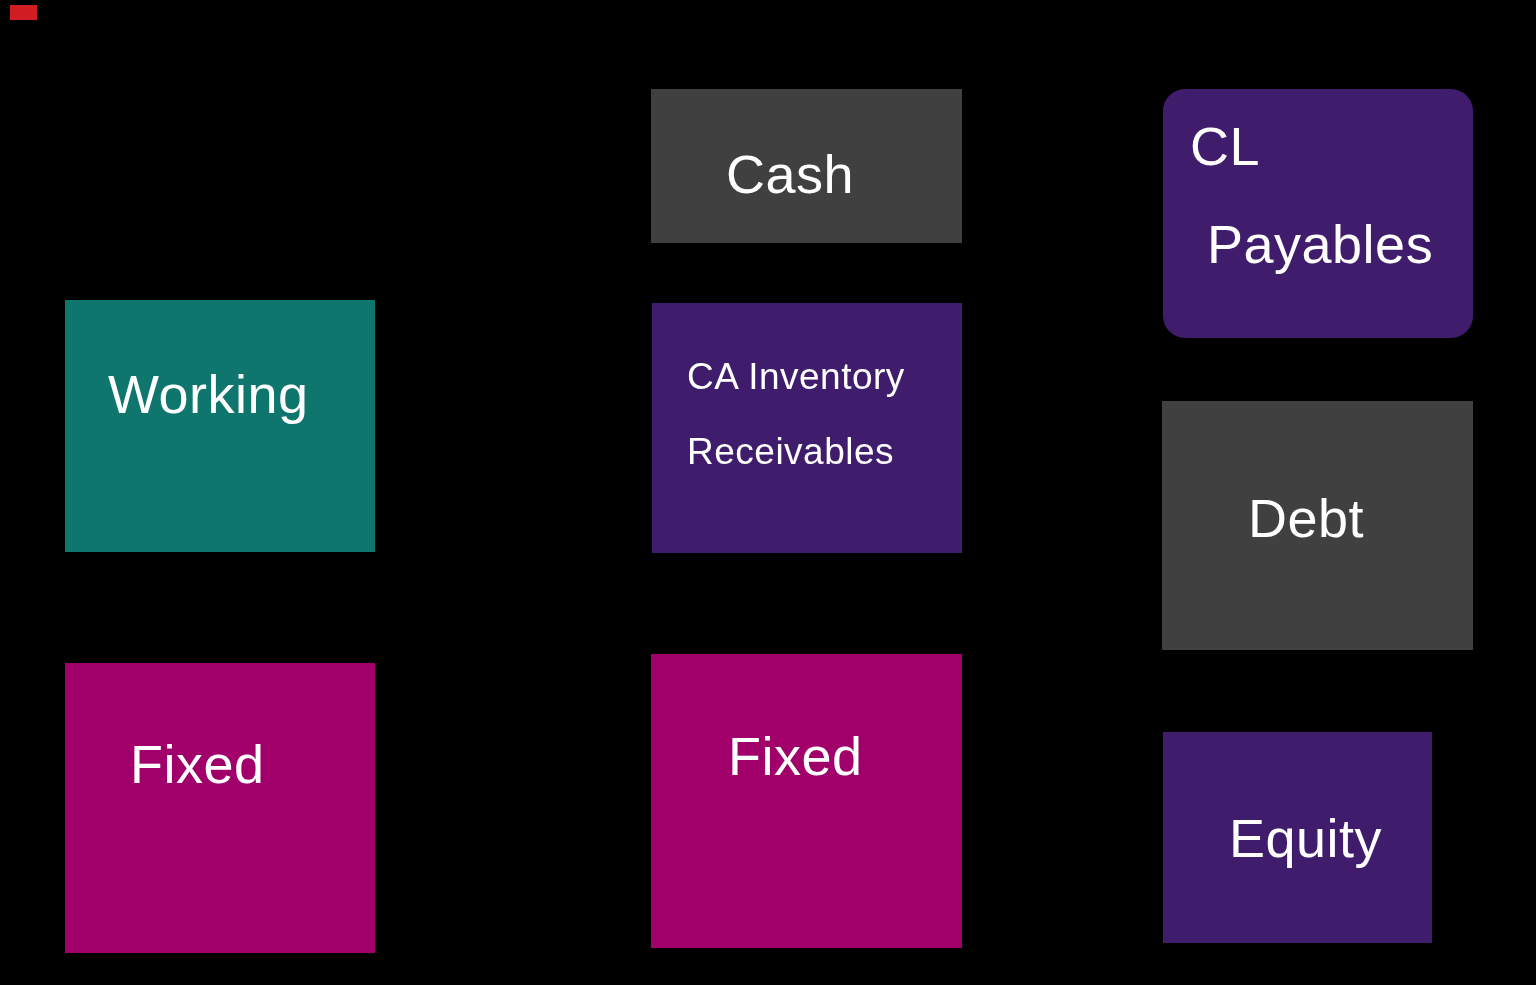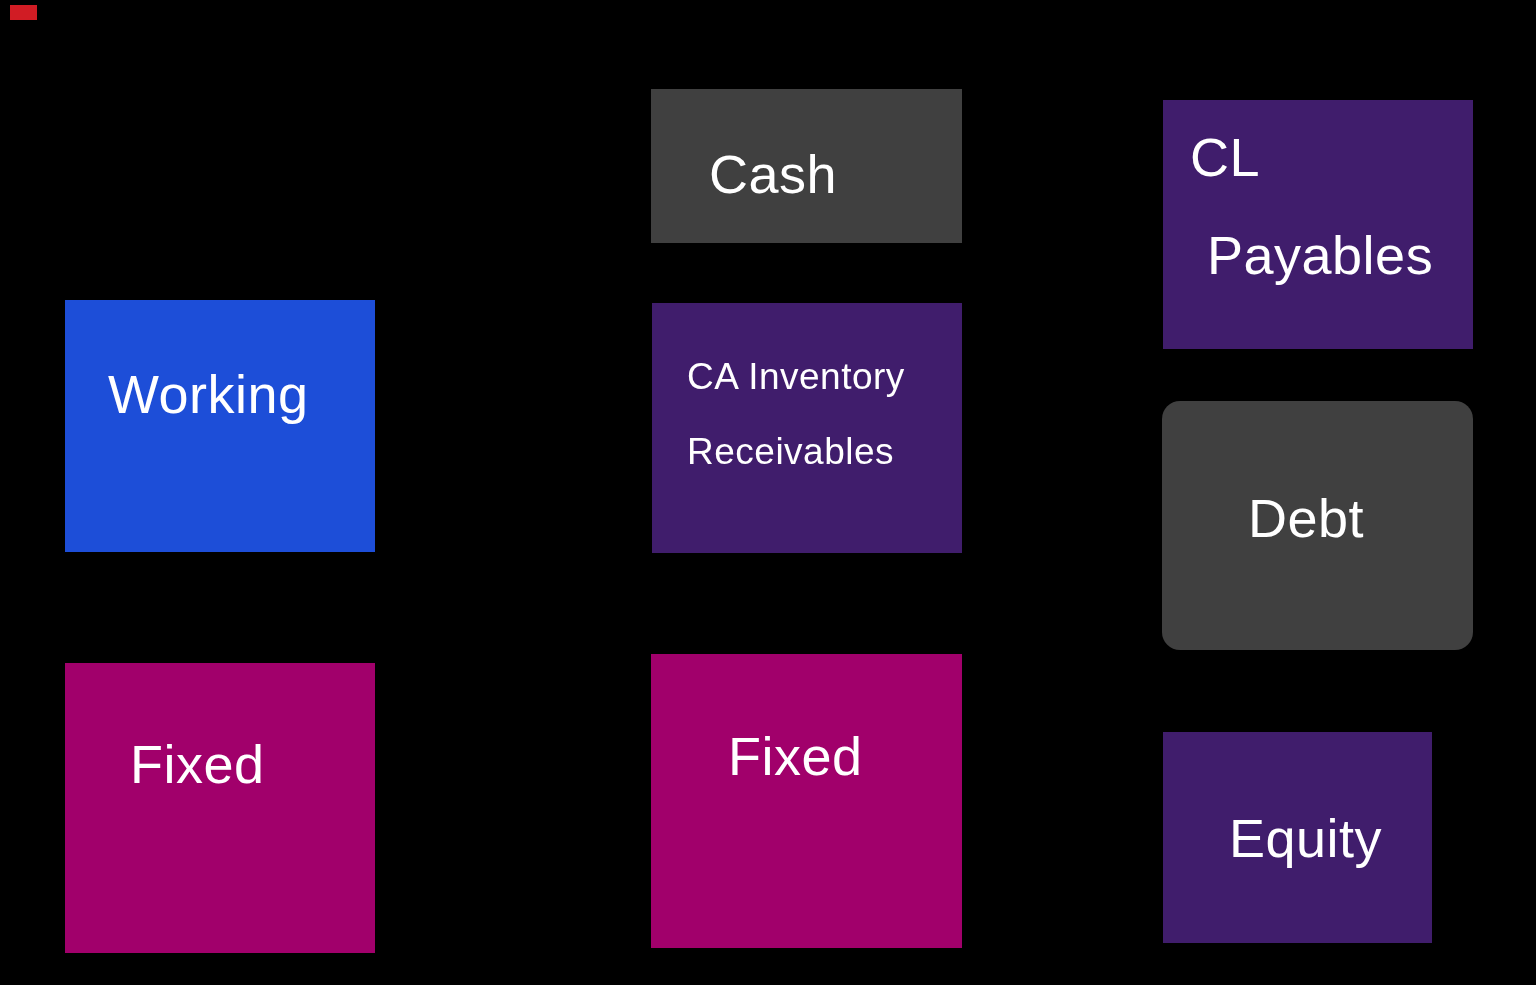--- a/index.html
+++ b/index.html
@@ -34,44 +34,44 @@
     width: 27px;
     height: 15px;
   }
 
   
   #box-working        { left: 65px;   top: 300px; width: 310px; height: 252px; }
   #box-fixed-left     { left: 65px;   top: 663px; width: 310px; height: 290px; }
   #box-cash           { left: 651px;  top: 89px;  width: 311px; height: 154px; }
   #box-current-assets { left: 652px;  top: 303px; width: 310px; height: 250px; }
   #box-fixed-middle   { left: 651px;  top: 654px; width: 311px; height: 294px; }
-  #box-cl-payables    { left: 1163px; top: 100px;  width: 310px; height: 249px; }
-  #box-debt           { left: 1162px; top: 401px; width: 311px; height: 249px; border-radius: 18px; }
+  #box-cl-payables    { left: 1163px; top: 89px;  width: 310px; height: 249px; border-radius: 22px; }
+  #box-debt           { left: 1162px; top: 401px; width: 311px; height: 249px; }
   #box-equity         { left: 1163px; top: 732px; width: 269px; height: 211px; }
 
   
   #box-working .lbl        { left: 43px; top: 67px; }
   #box-fixed-left .lbl     { left: 65px; top: 74px; }
-  #box-cash .lbl           { left: 58px; top: 58px; }
+  #box-cash .lbl           { left: 75px; top: 58px; }
   #box-current-assets .l1  { left: 35px; top: 55px; }
   #box-current-assets .l2  { left: 35px; top: 130px; }
   #box-fixed-middle .lbl   { left: 77px; top: 75px; }
   #box-cl-payables .l1     { left: 27px; top: 30px; }
   #box-cl-payables .l2     { left: 44px; top: 128px; }
   #box-debt .lbl           { left: 86px; top: 90px; }
   #box-equity .lbl         { left: 66px; top: 79px; }
 </style>
 </head>
 <body>
 
 <div class="canvas" style="background-color: rgb(0, 0, 0);">
 
   <div class="indicator" style="background-color: rgb(209, 28, 36);"></div>
 
-  <div id="box-working" class="box" style="background-color: #1d4ed8; text-align: center;">
+  <div id="box-working" class="box" style="background-color: #0f766e; text-align: center;">
     <span class="lbl lbl-big">Working</span>
   </div>
 
   <div id="box-fixed-left" class="box" style="background-color: rgb(161, 0, 107);">
     <span class="lbl lbl-big">Fixed</span>
   </div>
 
   <div id="box-cash" class="box" style="background-color: rgb(64, 64, 64);">
     <span class="lbl lbl-big">Cash</span>
   </div>

